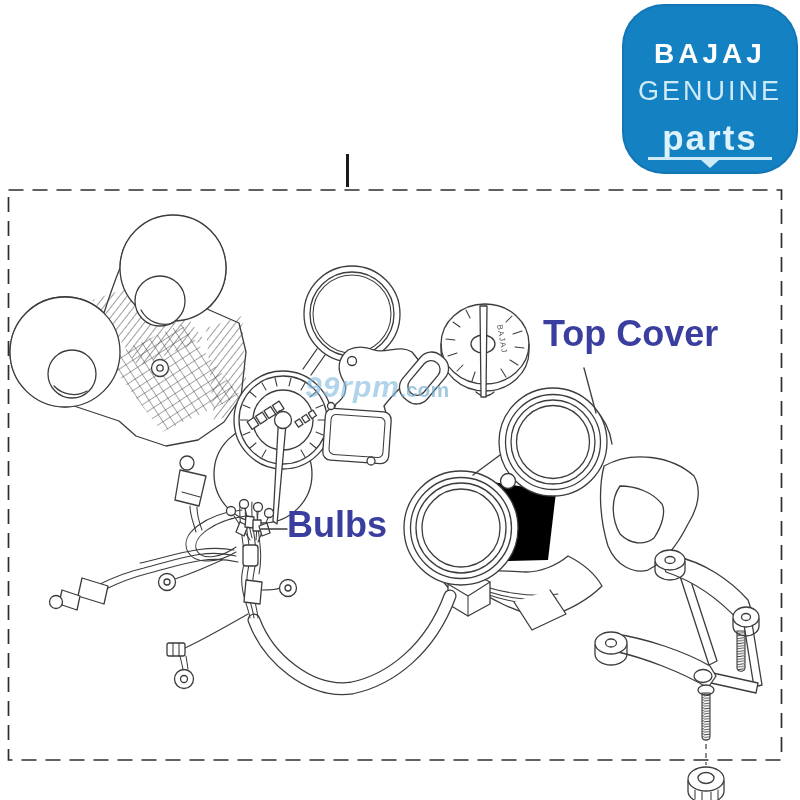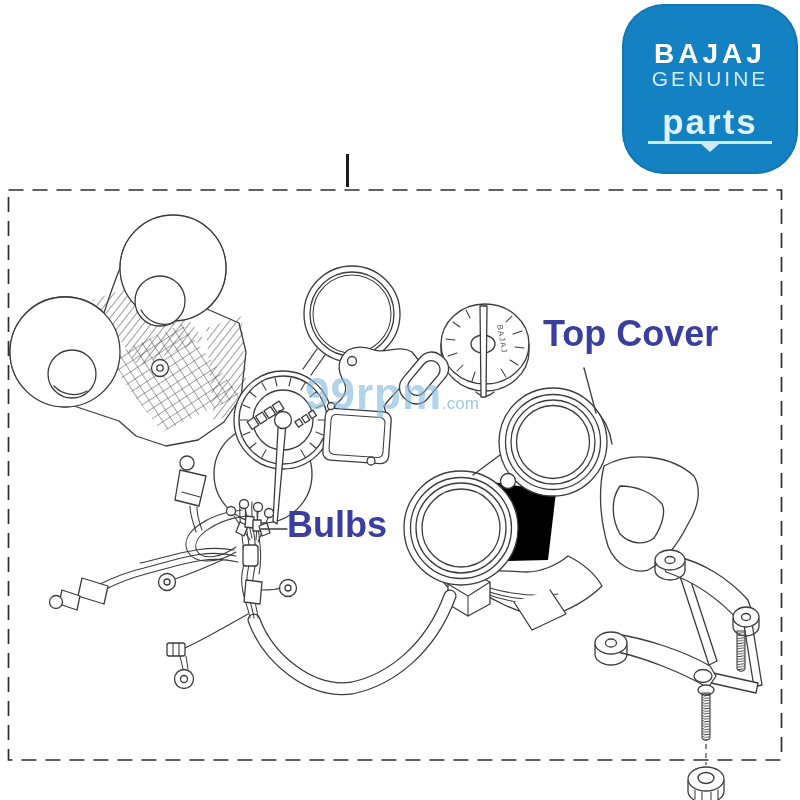--- a/index.html
+++ b/index.html
@@ -12,28 +12,28 @@
   .sw{fill:#ffffff;stroke:#3c3c3c;stroke-width:1.3;stroke-linejoin:round;stroke-linecap:round}
   .dash{fill:none;stroke:#2e2e2e;stroke-width:1.7;stroke-dasharray:15 9}
   
   .page-title{position:absolute;left:142px;top:100px;font-size:38px;line-height:1.1;
               font-weight:700;color:#3a3f9f;letter-spacing:.5px;white-space:nowrap;}
   .title-tick{position:absolute;left:346px;top:154px;width:3px;height:33px;background:#1a1a1a;}
   .part-label{position:absolute;font-size:36px;font-weight:700;color:#3a3f9f;white-space:nowrap;line-height:1;}
   .lbl-topcover{left:543px;top:316px;}
   .lbl-bulbs{left:287px;top:507px;}
   .watermark{position:absolute;left:305px;top:372px;display:flex;align-items:baseline;white-space:nowrap;}
-  .wm-main{font-size:44px;font-weight:700;letter-spacing:1px;color:rgba(130,185,221,.62);line-height:1;}
-  .wm-suffix{font-size:17px;font-weight:400;color:rgba(118,174,210,.68);line-height:1;}
+  .wm-main{font-size:30px;font-weight:700;letter-spacing:1px;color:rgba(130,185,221,.62);line-height:1;font-style:italic;}
+  .wm-suffix{font-size:21px;font-weight:700;color:rgba(118,174,210,.68);line-height:1;}
   
   .logo{position:absolute;left:622px;top:4px;width:176px;height:170px;border-radius:42px;
         background:#1481c3;display:flex;flex-direction:column;align-items:center;
         padding-top:36px;box-sizing:border-box;box-shadow:inset 0 0 0 2px rgba(0,40,80,.12);}
   .logo-brand{font-size:28px;font-weight:700;color:#ffffff;letter-spacing:4px;line-height:1;}
-  .logo-genuine{font-size:21px;font-weight:400;color:#cfeaf7;letter-spacing:3px;line-height:1;}
+  .logo-genuine{font-size:27px;font-weight:400;color:#cfeaf7;letter-spacing:3px;line-height:1;margin-top:10px;}
   .logo-parts{font-size:35px;font-weight:700;color:#ddf2fa;letter-spacing:2px;line-height:.95;margin-top:16px;}
   .logo-underline{position:relative;width:124px;height:3px;background:#cfeaf7;margin-top:3px;}
   .logo-arrow{position:absolute;left:50%;top:3px;transform:translateX(-50%);width:0;height:0;
               border-left:9px solid transparent;border-right:9px solid transparent;
               border-top:8px solid #cfeaf7;}
 </style>
 </head>
 <body>
 
 <div class="canvas">

